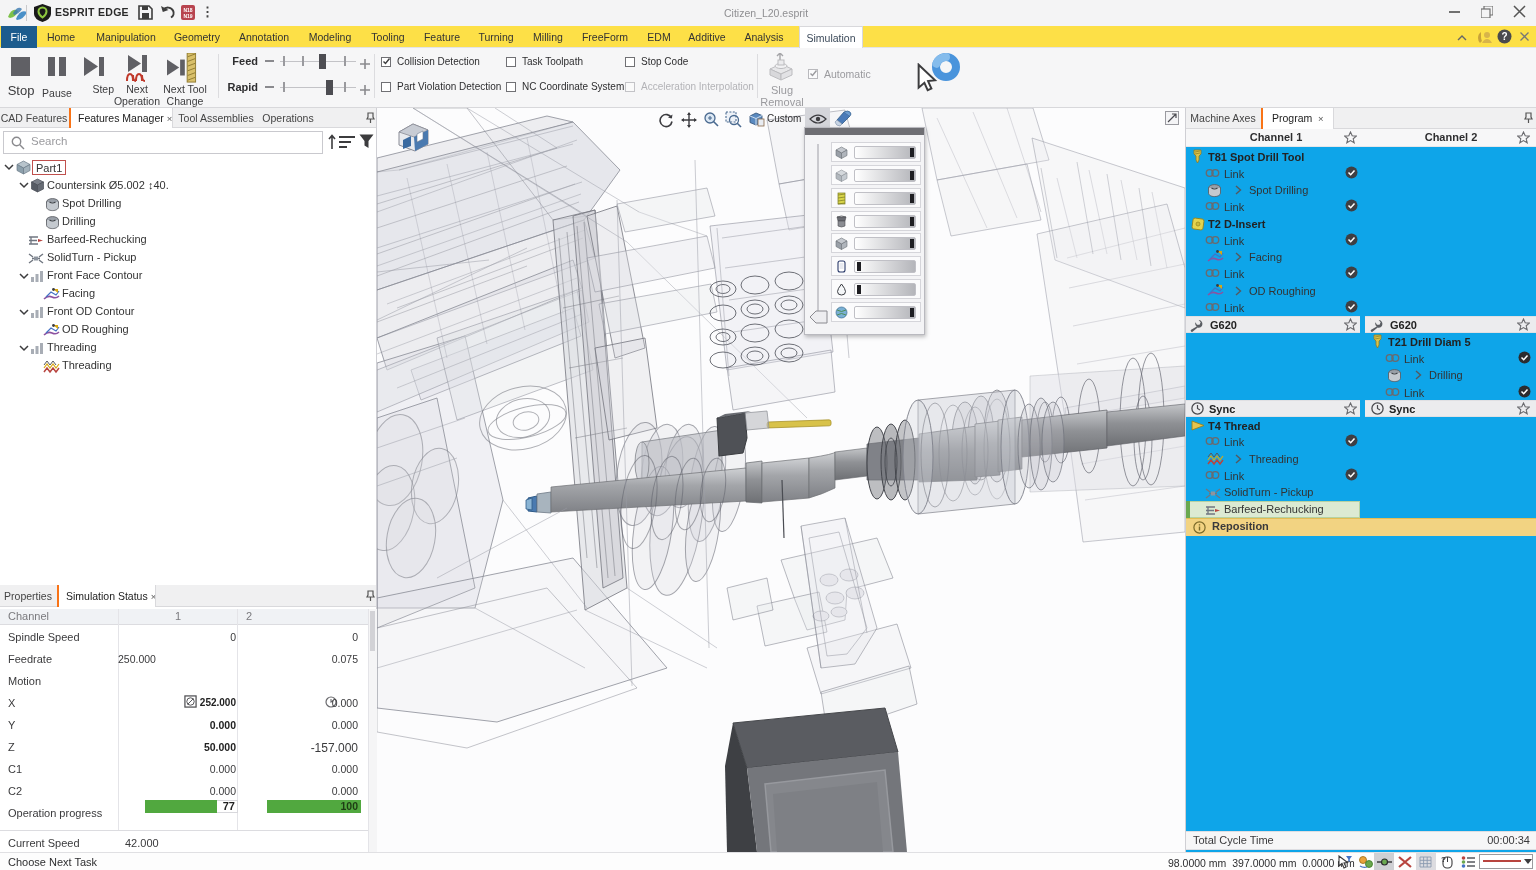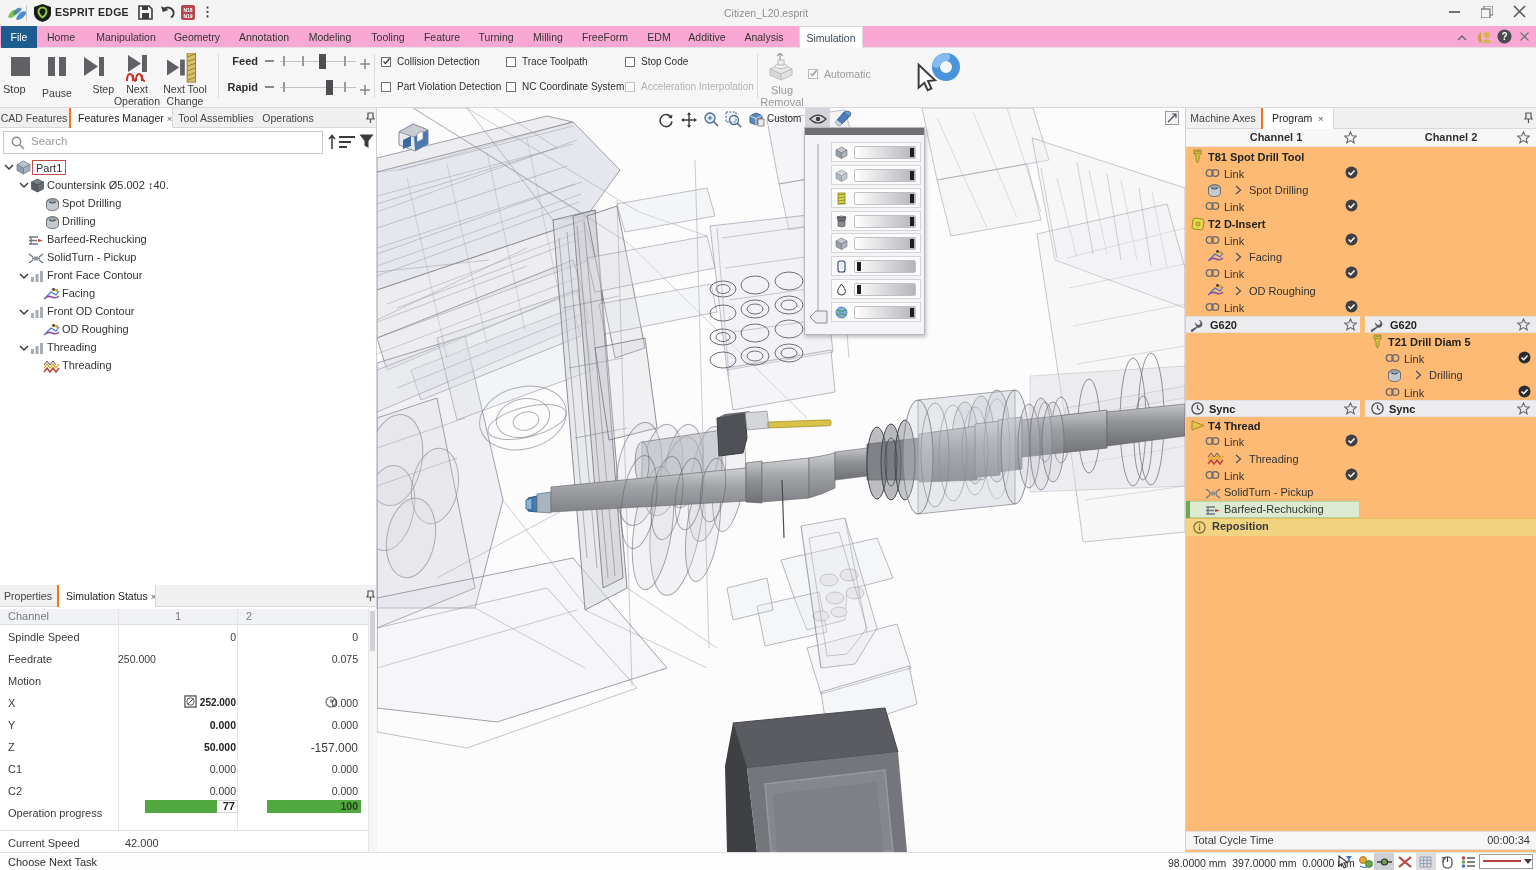--- a/index.html
+++ b/index.html
@@ -2,29 +2,29 @@
 <html><head>
 <meta charset="utf-8">
 <style>
 * { margin:0; padding:0; box-sizing:border-box; }
 html,body { width:1536px; height:870px; overflow:hidden; font-family:"Liberation Sans", sans-serif; background:#fff; }
 #app { position:absolute; top:0; left:0; width:1536px; height:870px; background:#f6f6f7; }
 .abs { position:absolute; }
 
 
 #titlebar { position:absolute; top:0; left:0; width:1536px; height:26px; background:#f4f4f5; }
-#tabrow { position:absolute; top:26px; left:0; width:1536px; height:22px; background:#f9a8d4; border-bottom:1px solid #e3e3e6; }
+#tabrow { position:absolute; top:26px; left:0; width:1536px; height:22px; background:#fde047; border-bottom:1px solid #e3e3e6; }
 .rtab { position:absolute; top:0; height:22px; line-height:22px; font-size:10.5px; color:#333; text-align:center; }
 #ribbon { position:absolute; top:48px; left:0; width:1536px; height:60px; background:#f6f6f7; border-bottom:1px solid #d8d8db; }
 
 
 #leftTop { position:absolute; top:108px; left:0; width:377px; height:477px; background:#fff; border-right:1px solid #cfcfd4; }
 #leftBottom { position:absolute; top:585px; left:0; width:377px; height:267px; background:#fff; border-right:1px solid #cfcfd4; }
 #viewport { position:absolute; top:108px; left:377px; width:808px; height:744px; background:#fcfcfd; }
-#rightPanel { position:absolute; top:108px; left:1185px; width:351px; height:744px; background:#fdba74; border-left:1px solid #cfcfd4; }
+#rightPanel { position:absolute; top:108px; left:1185px; width:351px; height:744px; background:#0ea5e9; border-left:1px solid #cfcfd4; }
 #statusbar { position:absolute; top:852px; left:0; width:1536px; height:18px; background:#fdfdfd; border-top:1px solid #e0e0e3; font-size:11px; color:#333; }
 
 .tabbar { position:absolute; top:0; left:0; right:0; height:20px; background:#f0f0f1; border-bottom:1px solid #d9d9dc; }
 .ptab { position:absolute; top:0; height:20px; line-height:20px; font-size:10.5px; color:#444; padding:0 8px; white-space:nowrap; overflow:hidden; }
 .ptab.active { background:#fff; border-left:2px solid #f97316; border-right:1px solid #d9d9dc; color:#222; }
 .pin { position:absolute; top:3px; font-size:11px; color:#555; }
 .rtx { position:absolute; font-size:11px; color:#333; white-space:nowrap; }
 .rtb { position:absolute; font-size:11px; font-weight:bold; color:#222; white-space:nowrap; }
 .chk { position:absolute; width:13px; height:13px; }
 .grayrow { position:absolute; height:17px; background:#ececee; border-top:1px solid #e0e0e3; border-bottom:1px solid #e0e0e3; }
@@ -101,21 +101,21 @@
       <circle cx="7.5" cy="7.5" r="7" fill="#4a4a4e"></circle>
       <text x="7.5" y="11" font-size="10" fill="#fff" text-anchor="middle" font-weight="bold" font-family="Liberation Sans">?</text>
     </svg>
     <svg class="abs" style="left:1519px;top:5px" width="11" height="11" viewBox="0 0 11 11">
       <path d="M1.5 1.5 L9.5 9.5 M9.5 1.5 L1.5 9.5" stroke="#777" stroke-width="1.3"></path>
     </svg>
   </div>
   <div id="ribbon">
 
     <div class="abs" style="left:11px;top:9px;width:19px;height:19px;background:#606065"></div>
-    <div class="abs" style="left:3px;top:35px;width:36px;text-align:left;font-size:11px;color:#3c3c3e">Stop</div>
+    <div class="abs" style="left:3px;top:35px;width:36px;text-align:center;font-size:13px;color:#3c3c3e">Stop</div>
     <div class="abs" style="left:48px;top:9px;width:7px;height:19px;background:#606065"></div>
     <div class="abs" style="left:59px;top:9px;width:7px;height:19px;background:#606065"></div>
     <div class="abs" style="left:38px;top:39px;width:38px;text-align:center;font-size:10.5px;color:#3c3c3e">Pause</div>
     <svg class="abs" style="left:84px;top:9px" width="22" height="19">
         <path d="M0 0 L14 9.5 L0 19 Z" fill="#606065"></path>
         <rect x="15" y="0" width="5" height="19" fill="#606065"></rect>
       </svg>
     <div class="abs" style="left:76px;top:35px;width:38px;text-align:right;font-size:10.5px;color:#3c3c3e">Step</div>
     <svg class="abs" style="left:126px;top:7px" width="24" height="30">
         <path d="M2 0 L15 8.5 L2 17 Z" fill="#606065"></path>
@@ -155,21 +155,21 @@
 
     <div class="abs" style="left:381px;top:9px;width:10px;height:10px;border:1px solid #707074;background:#fff">
         <svg style="position:absolute;top:-1px;left:0" width="9" height="9">
           <path d="M1.5 4.5 L3.5 6.5 L7.5 1.5" fill="none" stroke="#3c3c3e" stroke-width="1.4"></path>
         </svg>
       </div>
     <div class="abs" style="left:397px;top:8px;font-size:10px;color:#2e2e30">Collision Detection</div>
     <div class="abs" style="left:381px;top:34px;width:10px;height:10px;border:1px solid #707074;background:#fff"></div>
     <div class="abs" style="left:397px;top:33px;font-size:10px;color:#2e2e30">Part Violation Detection</div>
     <div class="abs" style="left:506px;top:9px;width:10px;height:10px;border:1px solid #707074;background:#fff"></div>
-    <div class="abs" style="left:522px;top:8px;font-size:10px;color:#2e2e30">Trace Toolpath</div>
+    <div class="abs" style="left:522px;top:8px;font-size:10px;color:#2e2e30">Task Toolpath</div>
     <div class="abs" style="left:506px;top:34px;width:10px;height:10px;border:1px solid #707074;background:#fff"></div>
     <div class="abs" style="left:522px;top:33px;font-size:10px;color:#2e2e30">NC Coordinate System</div>
     <div class="abs" style="left:625px;top:9px;width:10px;height:10px;border:1px solid #707074;background:#fff"></div>
     <div class="abs" style="left:641px;top:8px;font-size:10px;color:#2e2e30">Stop Code</div>
     <div class="abs" style="left:625px;top:34px;width:10px;height:10px;border:1px solid #c3c3c7;background:#fafafa"></div>
     <div class="abs" style="left:641px;top:33px;font-size:10px;color:#b3b3b7">Acceleration Interpolation</div>
     <div class="abs" style="left:757px;top:6px;width:1px;height:44px;background:#dcdcdf"></div>
 
     <svg class="abs" style="left:765px;top:5px" width="32" height="30" viewBox="0 0 32 30" opacity=".75">
       <path d="M15 7 V1 M12 3 L15 0 L18 3" stroke="#8a8a8e" stroke-width="1.4" fill="none"></path>

